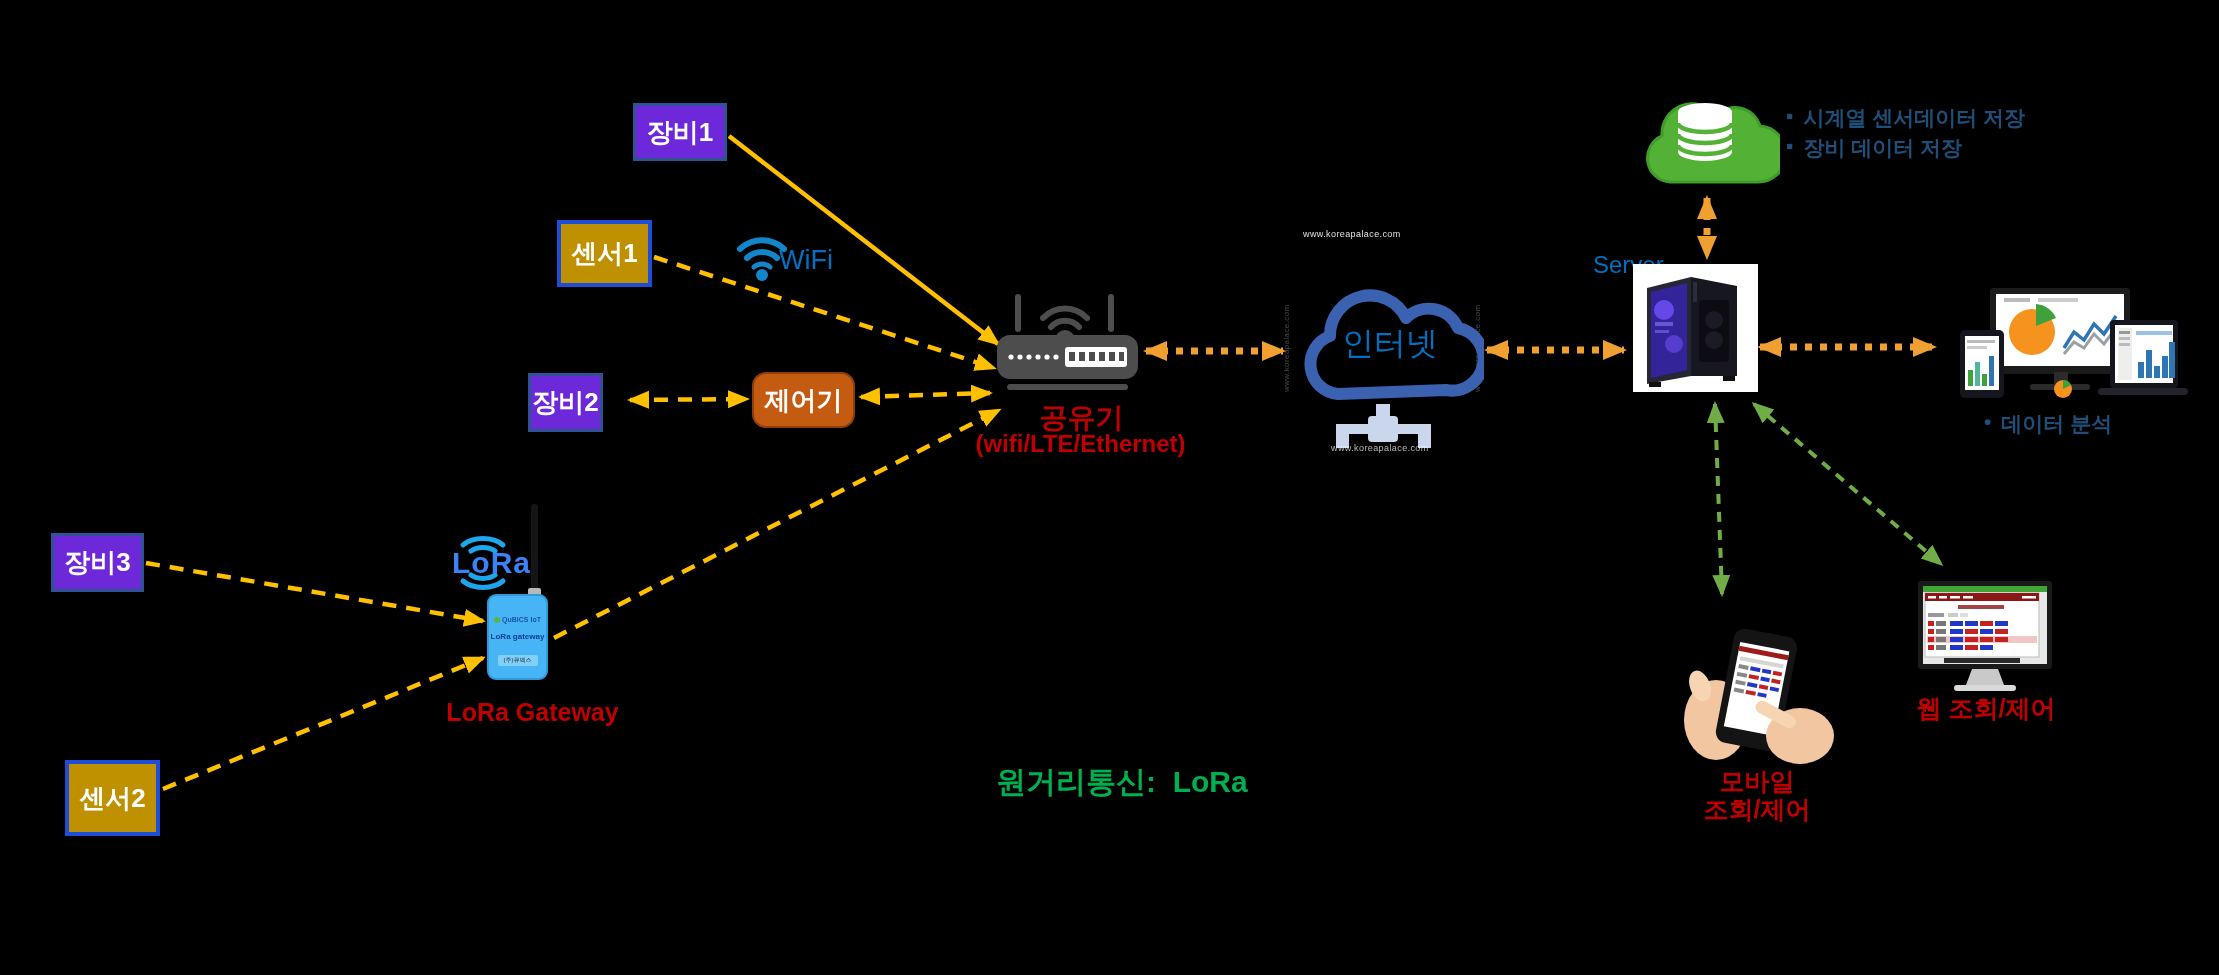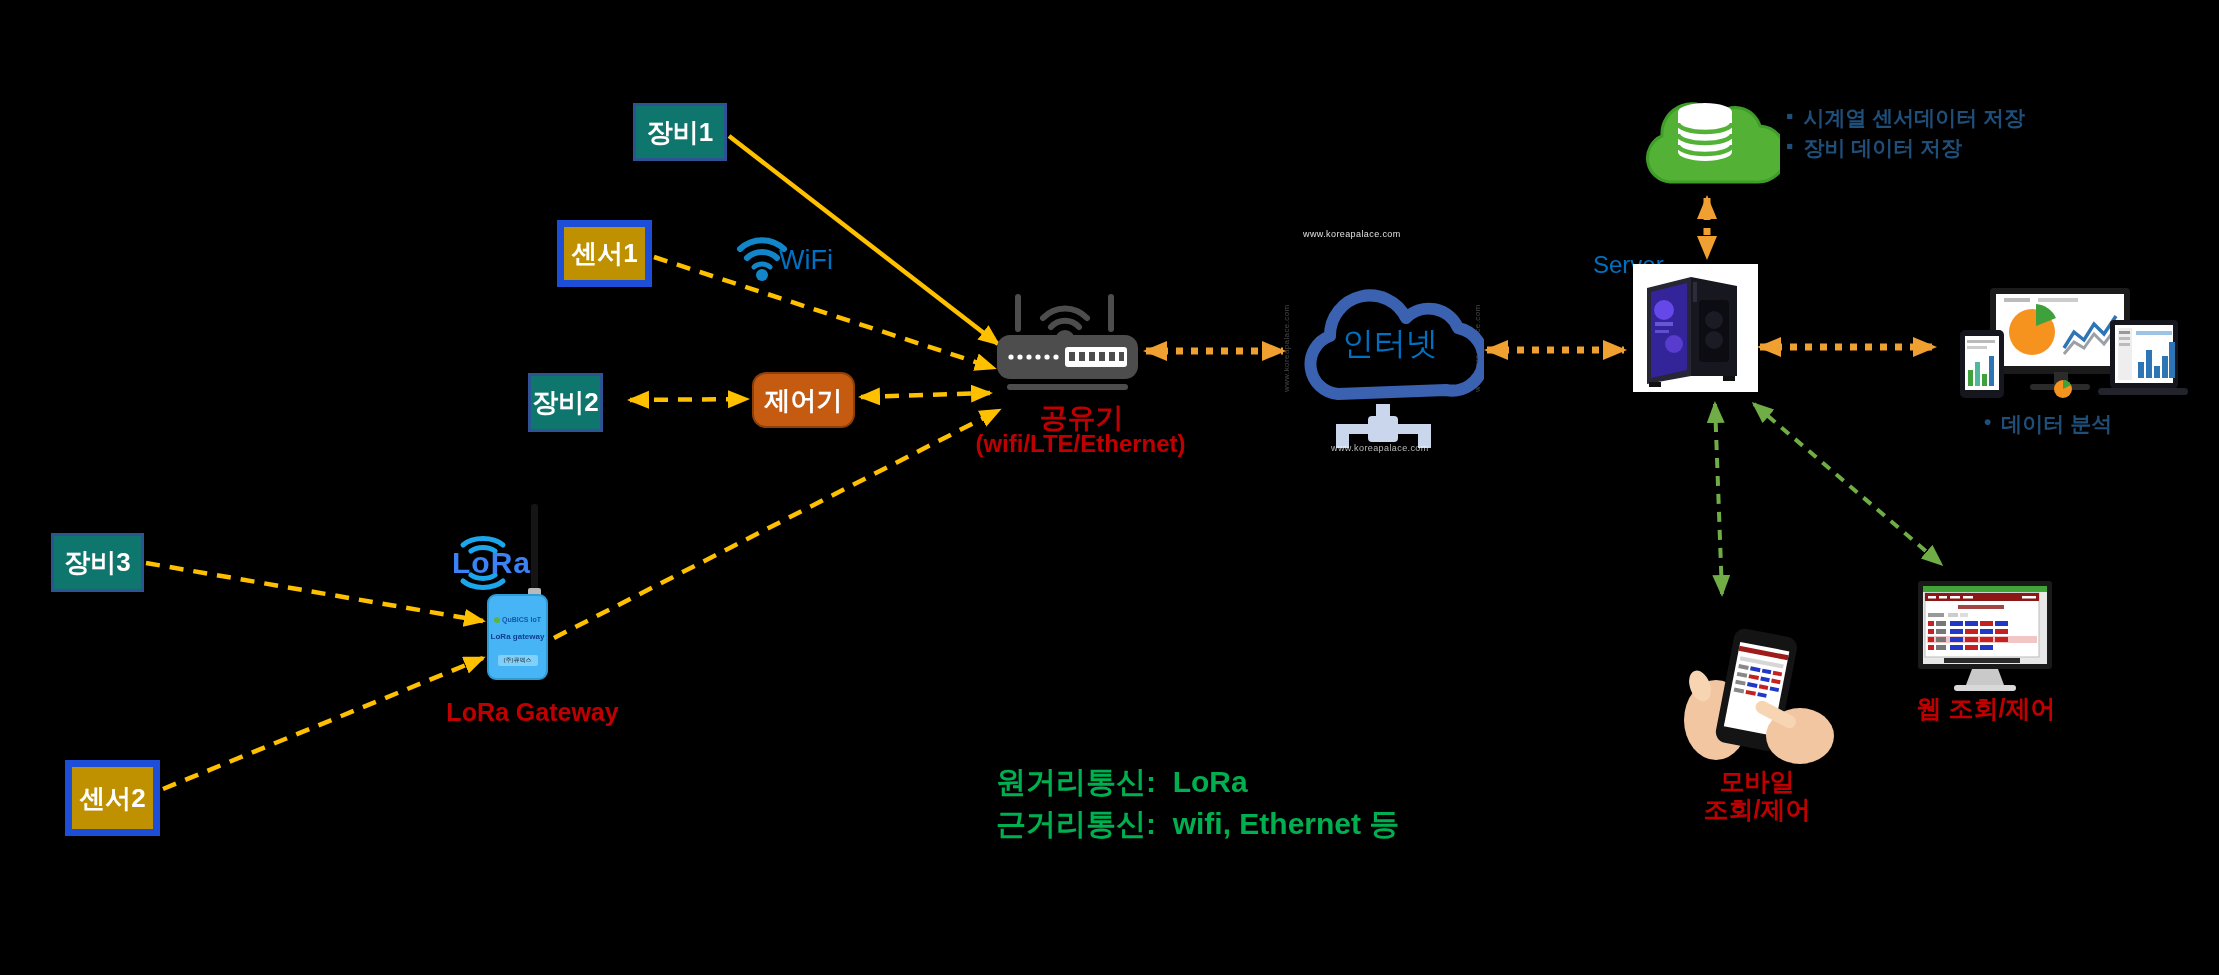--- a/index.html
+++ b/index.html
@@ -2,22 +2,22 @@
 <html><head>
 <meta charset="utf-8">
 <style>
   html,body{margin:0;padding:0;background:#000;}
   #canvas{position:relative;width:2219px;height:975px;background:#000;overflow:hidden;
           font-family:"Liberation Sans","DejaVu Sans",sans-serif;}
   .abs{position:absolute;}
   
   .nodebox{display:flex;align-items:center;justify-content:center;color:#fff;
            font-weight:700;font-size:26px;box-sizing:border-box;}
-  .blue{background:#0f766e;border:3px solid #2E5395;}
-  .gold{background:#BF9000;border:7px solid #1d4ed8;}
+  .blue{background:#6d28d9;border:3px solid #2E5395;}
+  .gold{background:#BF9000;border:4px solid #1d4ed8;}
   #device1{left:633px;top:103px;width:94px;height:58px;}
   #sensor1{left:557px;top:220px;width:95px;height:67px;}
   #device2{left:528px;top:373px;width:75px;height:59px;}
   #controller{left:752px;top:372px;width:103px;height:56px;background:#C55A11;
               border:2px solid #8F3F09;border-radius:14px;}
   #device3{left:51px;top:533px;width:93px;height:59px;}
   #sensor2{left:65px;top:760px;width:95px;height:76px;}
   
   .redlab{color:#C00000;font-weight:700;text-align:center;}
   .blulab{color:#0070C0;font-weight:400;}
@@ -337,15 +337,14 @@
         <rect x="51" y="66" width="13" height="5" fill="#C62121"></rect>
         <rect x="66" y="66" width="13" height="5" fill="#2137C6"></rect>
     </g>
     <rect x="30" y="79" width="76" height="5" fill="#2a2a2a"></rect>
     <polygon points="58,90 84,90 90,106 52,106" fill="#c9c9c9"></polygon>
     <rect x="40" y="106" width="62" height="6" rx="3" fill="#d9d9d9"></rect>
   </svg>
   <div id="web-caption" class="abs redlab">웹 조회/제어</div>
 
   <div id="legend1" class="abs legend">원거리통신:  LoRa</div>
-  <div id="legend2" class="abs legend">근거리통신:  wifi, Ethernet 등</div>
 
 </div>
 
 </body></html>

